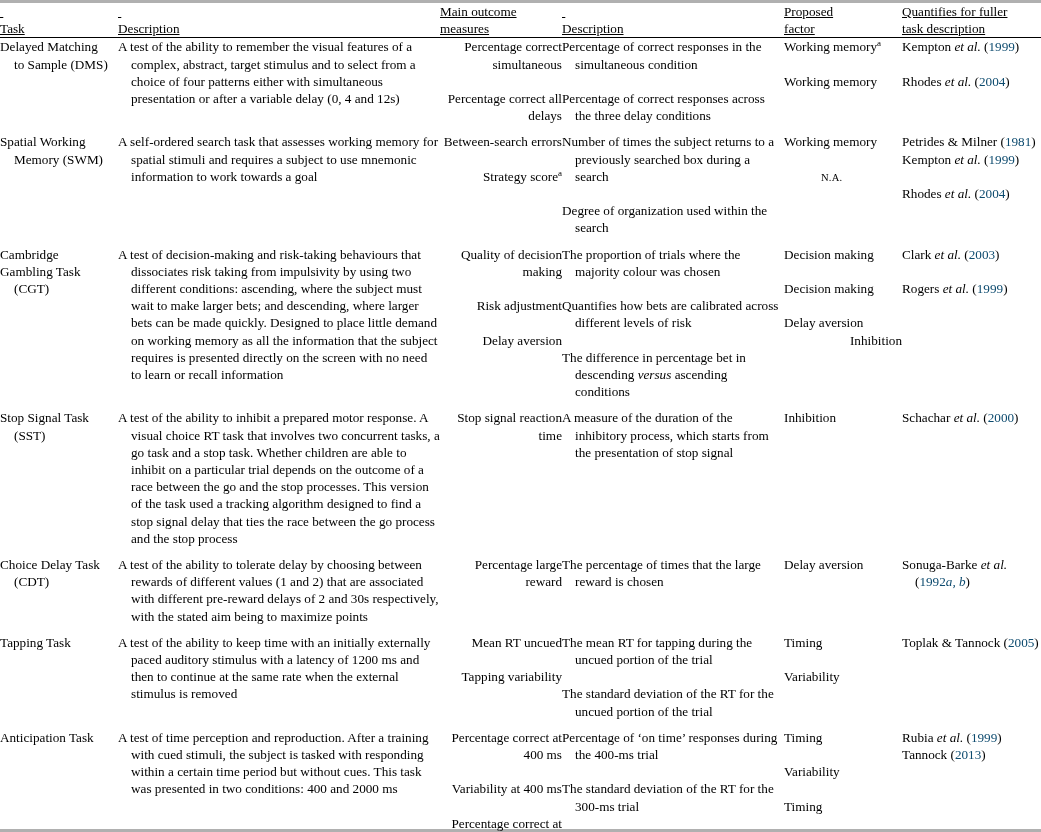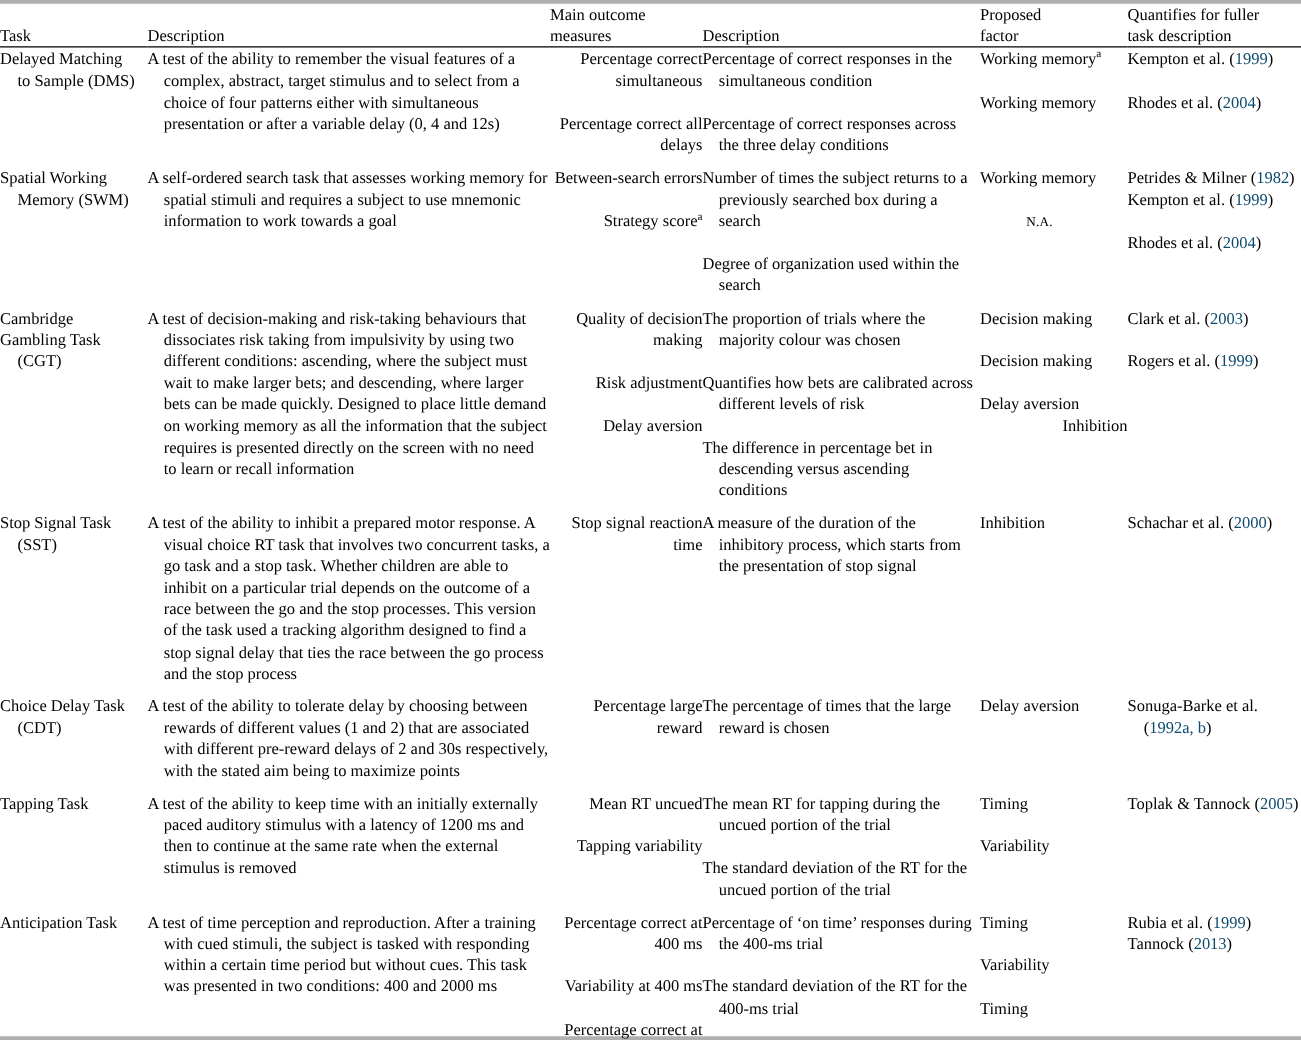--- a/index.html
+++ b/index.html
@@ -41,21 +41,21 @@
   col.c-desc  { width: 322px; }
   col.c-meas  { width: 122px; }
   col.c-mdesc { width: 222px; }
   col.c-fact  { width: 118px; }
   col.c-ref   { width: 139px; }
 
   thead th {
     padding-top: 10px;
     padding-bottom: 6px;
   }
-  thead tr.headrow th { padding-right: 10px; }
+  thead tr.headrow th { padding-right: 10px; text-decoration: underline; }
   thead tr.rule-row td {
     border-bottom: 1.6px solid #000;
     height: 0;
     font-size: 0;
     line-height: 0;
     padding: 0;
   }
   tbody tr.spacer td { height: 9px; font-size: 0; line-height: 0; }
 
   td.cell { padding-right: 10px; padding-bottom: 0; }
@@ -68,21 +68,21 @@
   }
   .hang-sm {
     padding-left: 11px;
     text-indent: -11px;
     text-align: right;
   }
   .blk { margin: 0; }
   .gap-line { height: 17.2px; }
 
   .ref { color: #0c4a6e; }
-  .it { }
+  .it { font-style: italic; }
   sup {
     font-size: 0.68em;
     vertical-align: super;
     line-height: 0;
   }
   .smallcaps {
     font-size: 0.80em;
     letter-spacing: 0.2px;
     margin-left: 37px;
   }
@@ -181,21 +181,21 @@
           <td class="cell">
             <div class="blk hang measure-block">Number of times the subject returns to a previously searched box during a search</div>
             <div class="blk hang measure-block mb-gap">Degree of organization used within the search</div>
           </td>
           <td class="cell">
             <div class="blk measure-block">Working memory</div>
             <div class="blk measure-block mb-gap"><span class="smallcaps">N.A.</span></div>
           </td>
           <td class="cell">
             <div class="blk measure-block">
-              <div class="blk hang">Petrides &amp; Milner (<span class="ref">1982</span>)</div>
+              <div class="blk hang">Petrides &amp; Milner (<span class="ref">1981</span>)</div>
             </div>
             <div class="blk measure-block">
               <div class="blk hang">Kempton <span class="it">et al.</span> (<span class="ref">1999</span>)</div>
             </div>
             <div class="blk measure-block mb-gap">
               <div class="blk hang">Rhodes <span class="it">et al.</span> (<span class="ref">2004</span>)</div>
             </div>
           </td>
         </tr>
         <tr class="spacer">
@@ -329,21 +329,21 @@
           <td class="cell">
             <div class="blk hang">A test of time perception and reproduction. After a training with cued stimuli, the subject is tasked with responding within a certain time period but without cues. This task was presented in two conditions: 400 and 2000 ms</div>
           </td>
           <td class="cell">
             <div class="blk hang-sm measure-block">Percentage correct at 400 ms</div>
             <div class="blk hang-sm measure-block mb-gap">Variability at 400 ms</div>
             <div class="blk hang-sm measure-block mb-gap">Percentage correct at 2000 ms</div>
           </td>
           <td class="cell">
             <div class="blk hang measure-block">Percentage of ‘on time’ responses during the 400-ms trial</div>
-            <div class="blk hang measure-block mb-gap">The standard deviation of the RT for the 400-ms trial</div>
+            <div class="blk hang measure-block mb-gap">The standard deviation of the RT for the 300-ms trial</div>
           </td>
           <td class="cell">
             <div class="blk measure-block">Timing</div>
             <div class="blk measure-block mb-gap">Variability</div>
             <div class="blk measure-block mb-gap">Timing</div>
           </td>
           <td class="cell">
             <div class="blk measure-block">
               <div class="blk hang">Rubia <span class="it">et al.</span> (<span class="ref">1999</span>)</div>
             </div>

